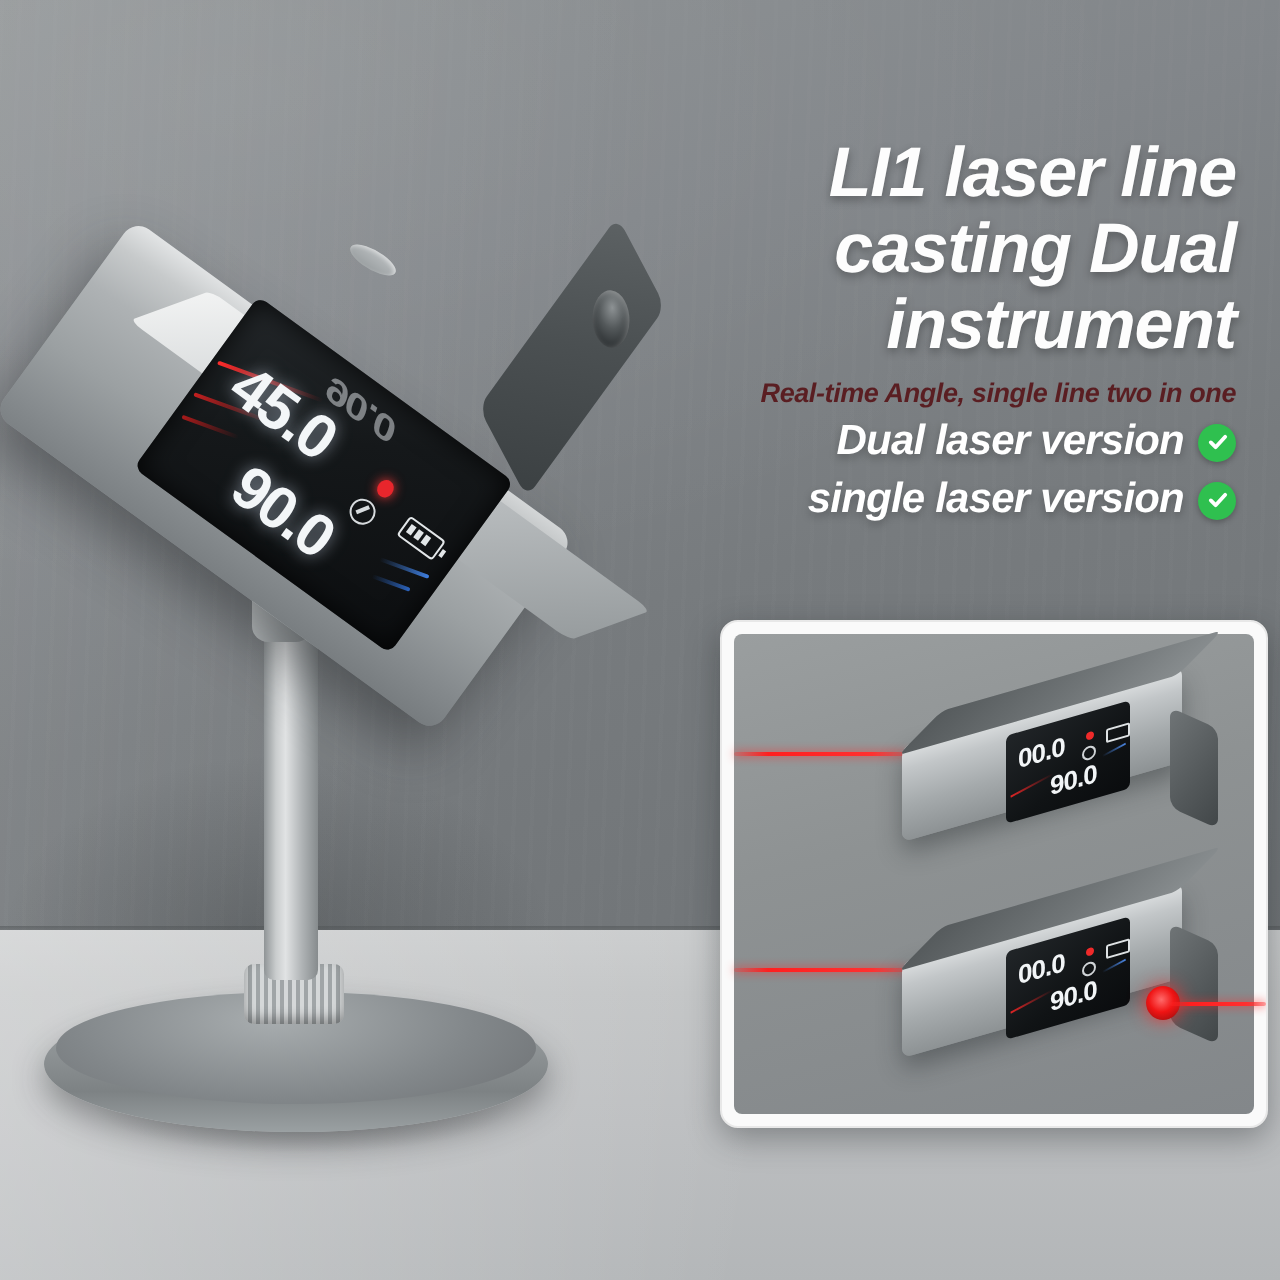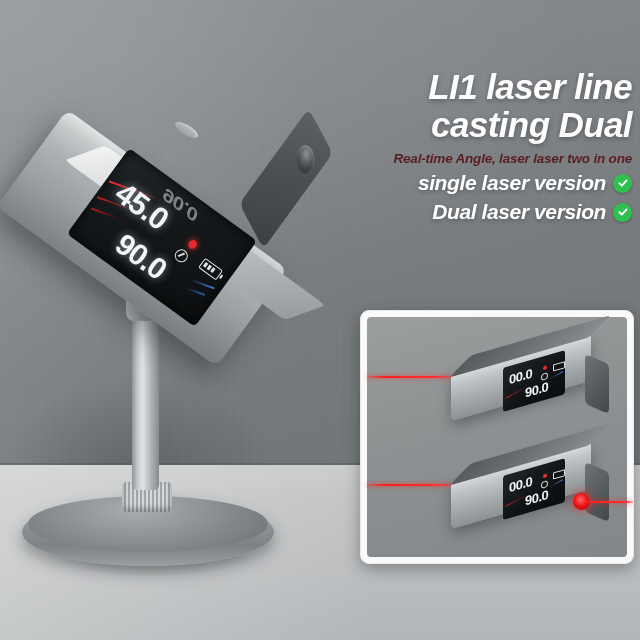--- a/index.html
+++ b/index.html
@@ -92,21 +92,21 @@
     box-shadow:inset 0 -3px 6px rgba(0,0,0,.3);}
   .base{position:absolute;left:22px;top:498px;width:252px;height:68px;border-radius:50%;
     background:linear-gradient(180deg,#9ea3a5 0%,#8d9294 42%,#7d8284 70%,#9aa0a2 100%);
     box-shadow:0 7px 16px rgba(40,44,46,.42);}
   .base-top{position:absolute;left:28px;top:496px;width:240px;height:56px;border-radius:50%;
     background:radial-gradient(60% 100% at 45% 25%,#a8adaf,#82878a 70%,#75797c 100%);}
   .base-shadow{position:absolute;left:6px;top:520px;width:290px;height:66px;border-radius:50%;
     background:radial-gradient(50% 50% at 50% 50%,rgba(50,54,56,.38),rgba(0,0,0,0) 72%);}
 
   
-  .headline{position:absolute;right:8px;top:68px;width:300px;text-align:right;}
+  .headline{position:absolute;right:22px;top:68px;width:300px;text-align:right;}
   .headline h1{margin:0;font-size:35px;line-height:38px;font-weight:700;font-style:italic;
     color:#fdfdfd;letter-spacing:-.6px;text-shadow:0 2px 5px rgba(0,0,0,.30);}
   .tagline{margin-top:7px;font-size:13.5px;font-style:italic;font-weight:700;color:#5a1e22;
     letter-spacing:-.2px;}
   .verline{margin-top:5px;font-size:21px;font-style:italic;font-weight:700;color:#ffffff;
     letter-spacing:-.4px;display:flex;justify-content:flex-end;align-items:center;gap:7px;
     text-shadow:0 2px 4px rgba(0,0,0,.25);}
   .check{width:19px;height:19px;border-radius:50%;background:#2fc04f;
     display:inline-flex;align-items:center;justify-content:center;flex:0 0 auto;
     box-shadow:0 1px 3px rgba(0,0,0,.3);}
@@ -191,32 +191,33 @@
           </span>
         <span class="val-sub">90.0</span>
       </div>
     </div>
   </div>
 
   <div class="headline">
     <h1>
       <span>LI1 laser line</span><br>
       <span>casting Dual</span><br>
+      <span>instrument</span>
     </h1>
-    <div class="tagline">Real-time Angle, laser laser two in one</div>
+    <div class="tagline">Real-time Angle, single line two in one</div>
     <div class="verline">
-      <span>single laser version</span>
+      <span>Dual laser version</span>
       <span class="check">
         <svg width="12" height="12" viewBox="0 0 12 12">
             <path d="M2.4 6.2 L4.8 8.6 L9.6 3.4" stroke="#fff" stroke-width="1.9" fill="none" stroke-linecap="round" stroke-linejoin="round"></path>
           </svg>
       </span>
     </div>
     <div class="verline">
-      <span>Dual laser version</span>
+      <span>single laser version</span>
       <span class="check">
         <svg width="12" height="12" viewBox="0 0 12 12">
             <path d="M2.4 6.2 L4.8 8.6 L9.6 3.4" stroke="#fff" stroke-width="1.9" fill="none" stroke-linecap="round" stroke-linejoin="round"></path>
           </svg>
       </span>
     </div>
   </div>
 
   <div class="inset">
     <div class="inset-bg">

